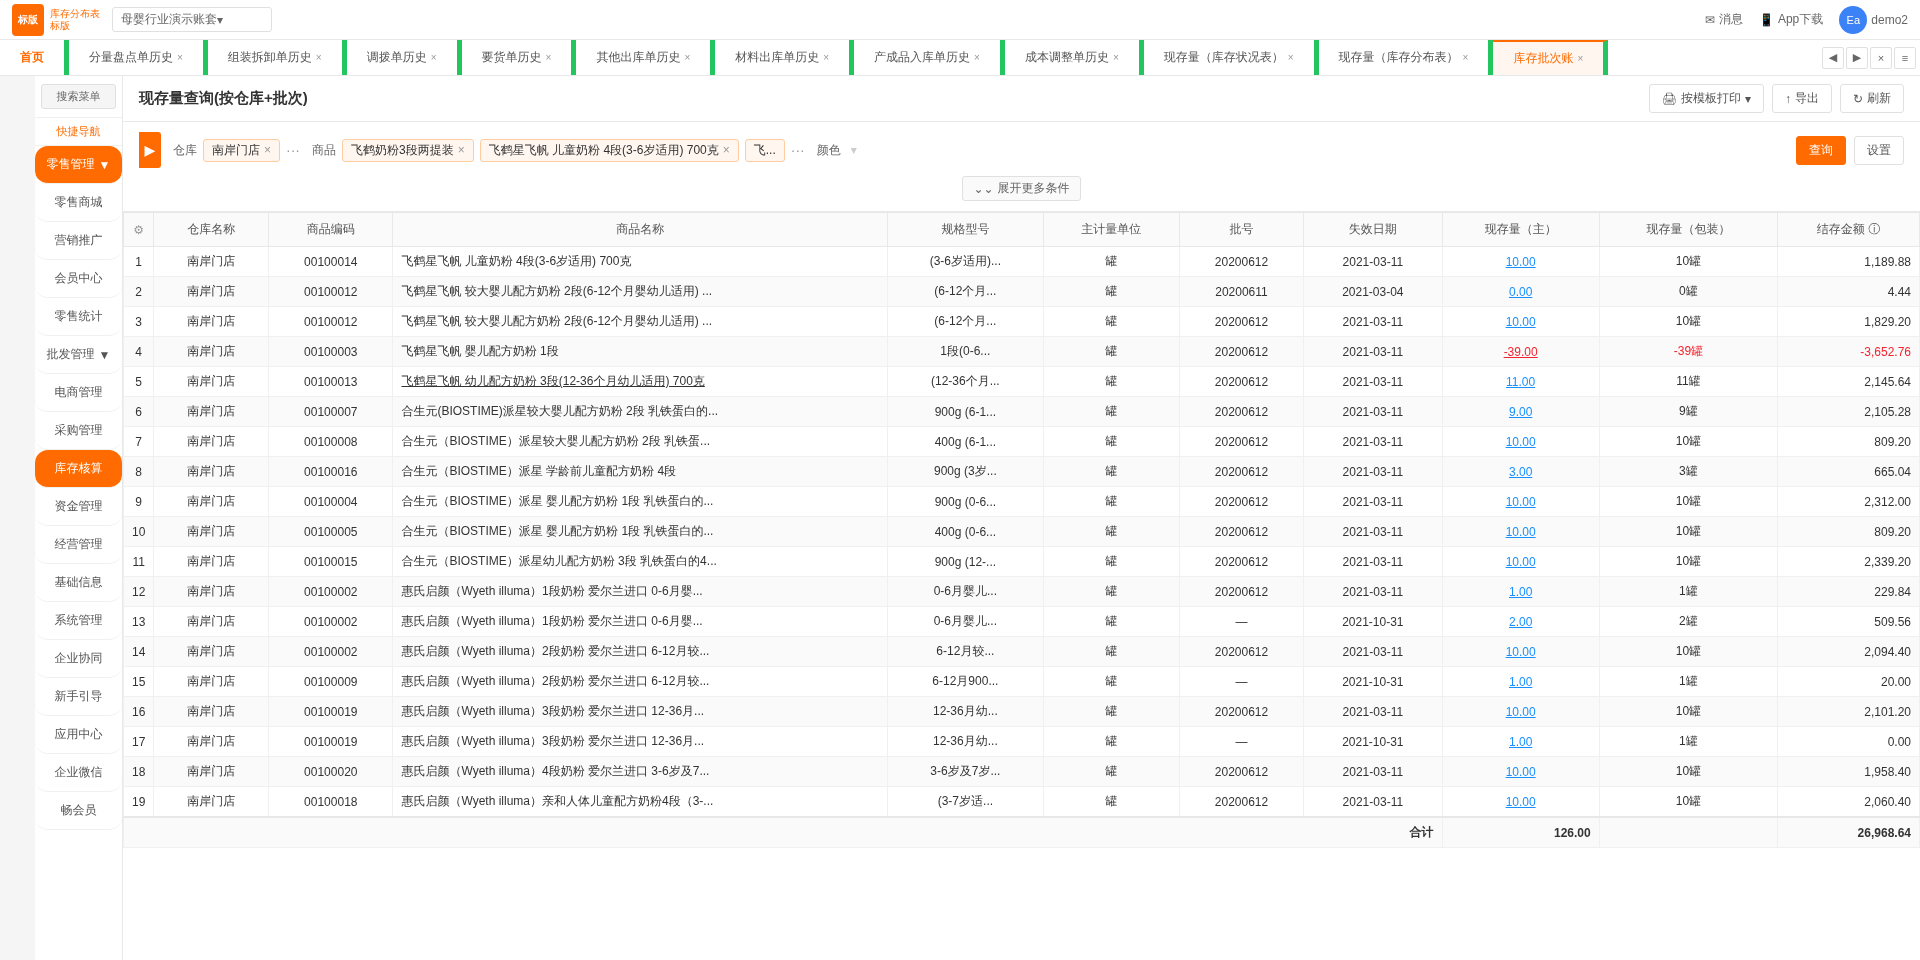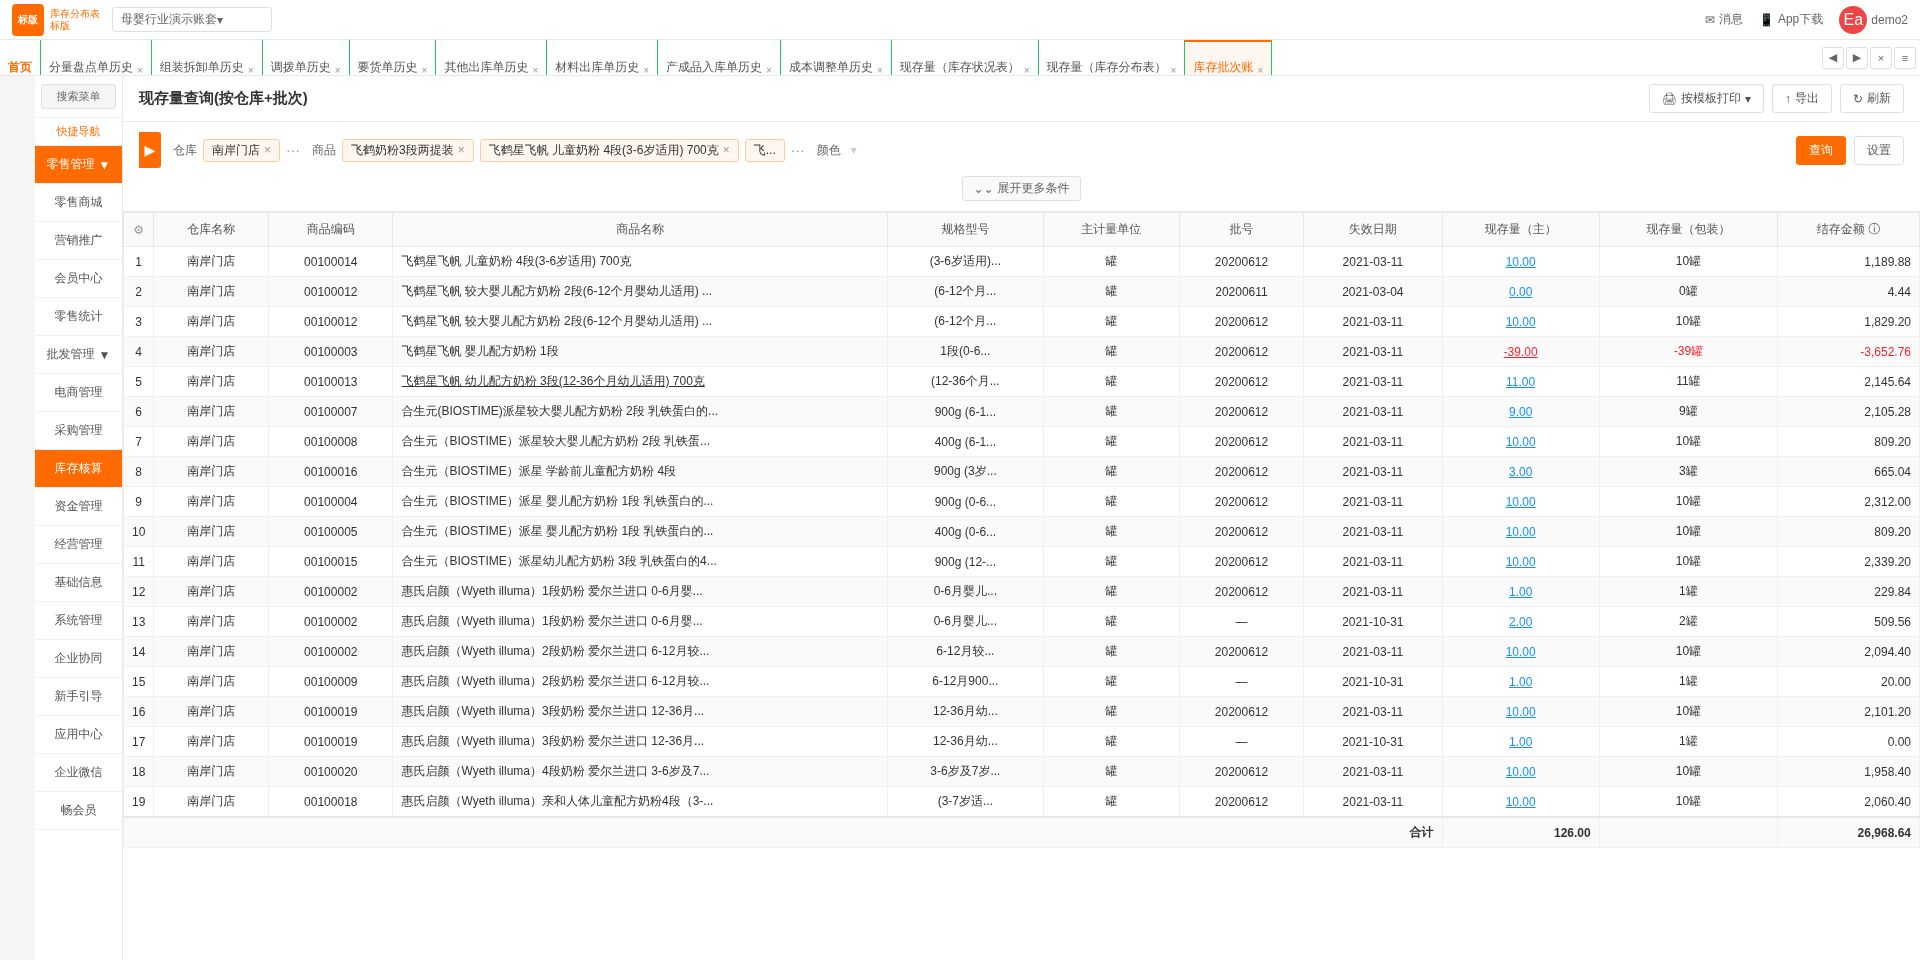--- a/index.html
+++ b/index.html
@@ -6,40 +6,40 @@
     body { font-family: 'Microsoft YaHei', Arial, sans-serif; font-size: 12px; background: #f5f5f5; color: #333; width: 1920px; height: 960px; overflow: hidden; }
 
     
     .top-bar { display: flex; align-items: center; height: 40px; background: #fff; border-bottom: 1px solid #e8e8e8; padding: 0 12px; gap: 12px; }
     .logo-area { display: flex; align-items: center; gap: 6px; min-width: 80px; }
     .logo-icon { width: 32px; height: 32px; background: #ff6b00; border-radius: 4px; display: flex; align-items: center; justify-content: center; color: #fff; font-size: 10px; font-weight: bold; }
     .logo-text { font-size: 10px; color: #ff6b00; line-height: 1.2; }
     .org-selector { display: flex; align-items: center; border: 1px solid #e0e0e0; padding: 3px 8px; border-radius: 3px; cursor: pointer; font-size: 12px; color: #666; min-width: 160px; }
     .top-actions { margin-left: auto; display: flex; align-items: center; gap: 16px; }
     .top-action-item { display: flex; align-items: center; gap: 4px; color: #666; cursor: pointer; font-size: 12px; }
-    .avatar { width: 28px; height: 28px; border-radius: 50%; background: #ef4444; display: flex; align-items: center; justify-content: center; color: #fff; font-size: 16px; }
+    .avatar { width: 28px; height: 28px; border-radius: 50%; background: #3b82f6; display: flex; align-items: center; justify-content: center; color: #fff; font-size: 11px; }
 
     
     .nav-tabs { display: flex; align-items: center; height: 36px; background: #fff; border-bottom: 1px solid #e8e8e8; overflow: hidden; }
-    .nav-tab { display: flex; align-items: flex-end; padding: 0 8px; height: 36px; font-size: 12px; color: #555; border-right: 1px solid #22c55e; cursor: pointer; white-space: nowrap; gap: 4px; }
+    .nav-tab { display: flex; align-items: center; padding: 0 20px; height: 36px; font-size: 12px; color: #555; border-right: 5px solid #22c55e; cursor: pointer; white-space: nowrap; gap: 4px; }
     .nav-tab.home { background: #fff; color: #ff6b00; font-weight: bold; }
     .nav-tab.active { background: #fff6f0; color: #ff6b00; border-top: 2px solid #ff6b00; }
     .nav-tab .close-x { color: #999; font-size: 10px; cursor: pointer; }
     .nav-tabs-right { margin-left: auto; display: flex; align-items: center; gap: 2px; padding-right: 4px; }
     .nav-arrow { width: 22px; height: 22px; border: 1px solid #e0e0e0; display: flex; align-items: center; justify-content: center; cursor: pointer; border-radius: 2px; font-size: 11px; color: #666; }
 
     
     .main-layout { display: flex; height: calc(960px - 76px); margin-left: 35px; }
 
     
     .sidebar { width: 88px; background: #fff; border-right: 1px solid #e8e8e8; display: flex; flex-direction: column; overflow-y: auto; }
     .sidebar-search { padding: 8px 6px; border-bottom: 1px solid #f0f0f0; }
     .sidebar-search-btn { width: 100%; background: #f5f5f5; border: 1px solid #e0e0e0; border-radius: 3px; padding: 4px; text-align: center; cursor: pointer; font-size: 11px; color: #666; }
     .sidebar-nav-btn { padding: 6px 4px; text-align: center; cursor: pointer; font-size: 11px; color: #ff6b00; border-bottom: 1px solid #f0f0f0; }
-    .sidebar-item { padding: 10px 4px; text-align: center; cursor: pointer; font-size: 12px; color: #555; border-bottom: 1px solid #f0f0f0; }
+    .sidebar-item { padding: 10px 4px; text-align: center; cursor: pointer; font-size: 12px; color: #555; border-bottom: 1px solid #f0f0f0; border-radius: 13px; }
     .sidebar-item.active { background: #ff6b00; color: #fff; }
 
     
     .content { flex: 1; display: flex; flex-direction: column; overflow: hidden; }
 
     
     .page-header { display: flex; align-items: center; justify-content: space-between; padding: 8px 16px; background: #fff; border-bottom: 1px solid #e8e8e8; }
     .page-title { font-size: 15px; font-weight: bold; color: #333; }
     .page-actions { display: flex; align-items: center; gap: 8px; }
     .btn { padding: 5px 12px; border-radius: 3px; cursor: pointer; font-size: 12px; border: 1px solid #e0e0e0; background: #fff; color: #555; display: flex; align-items: center; gap: 4px; }

